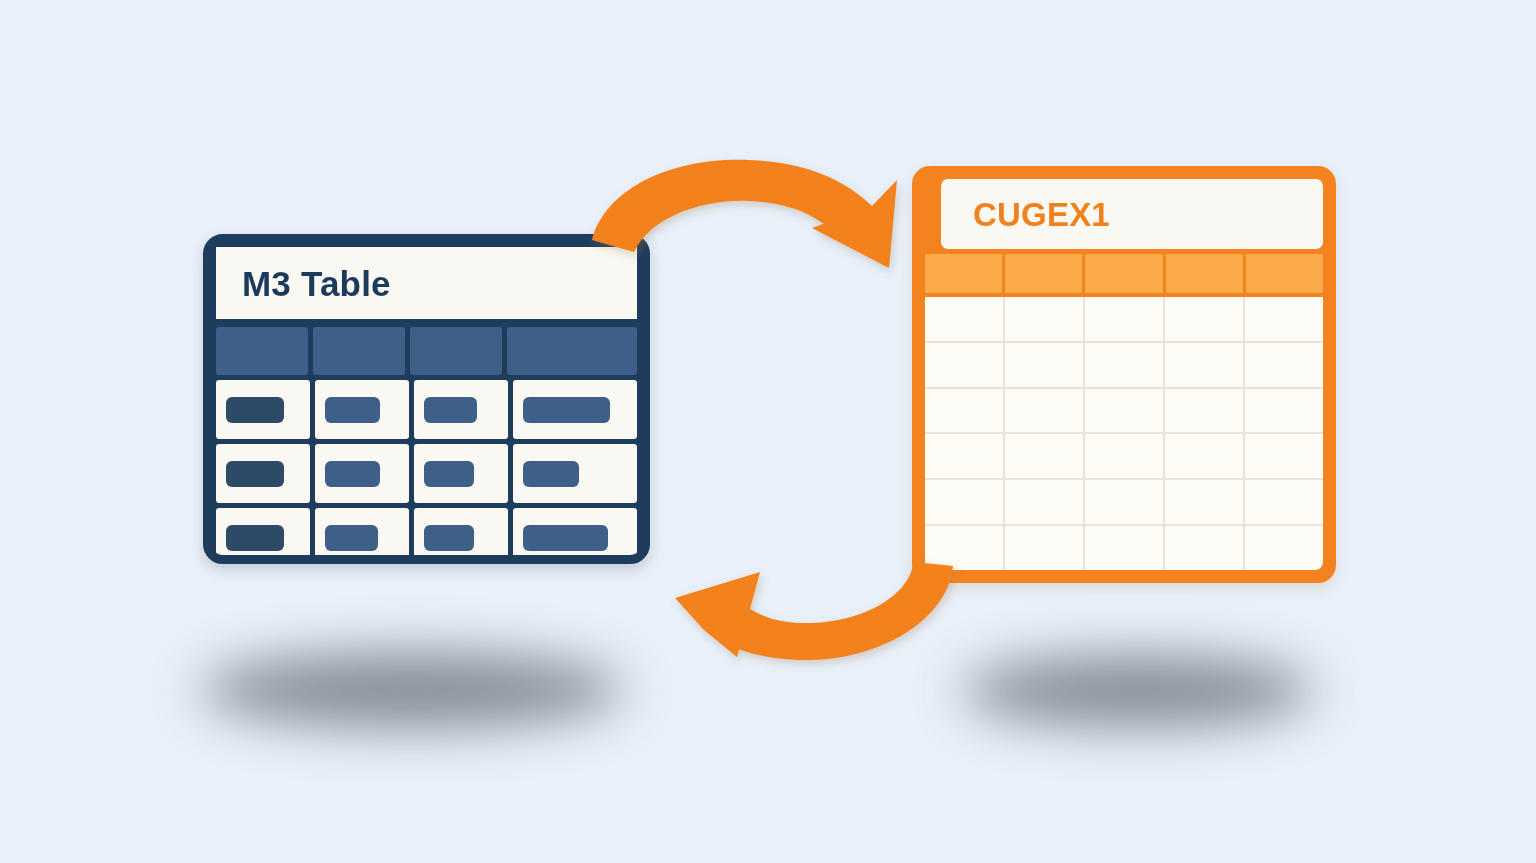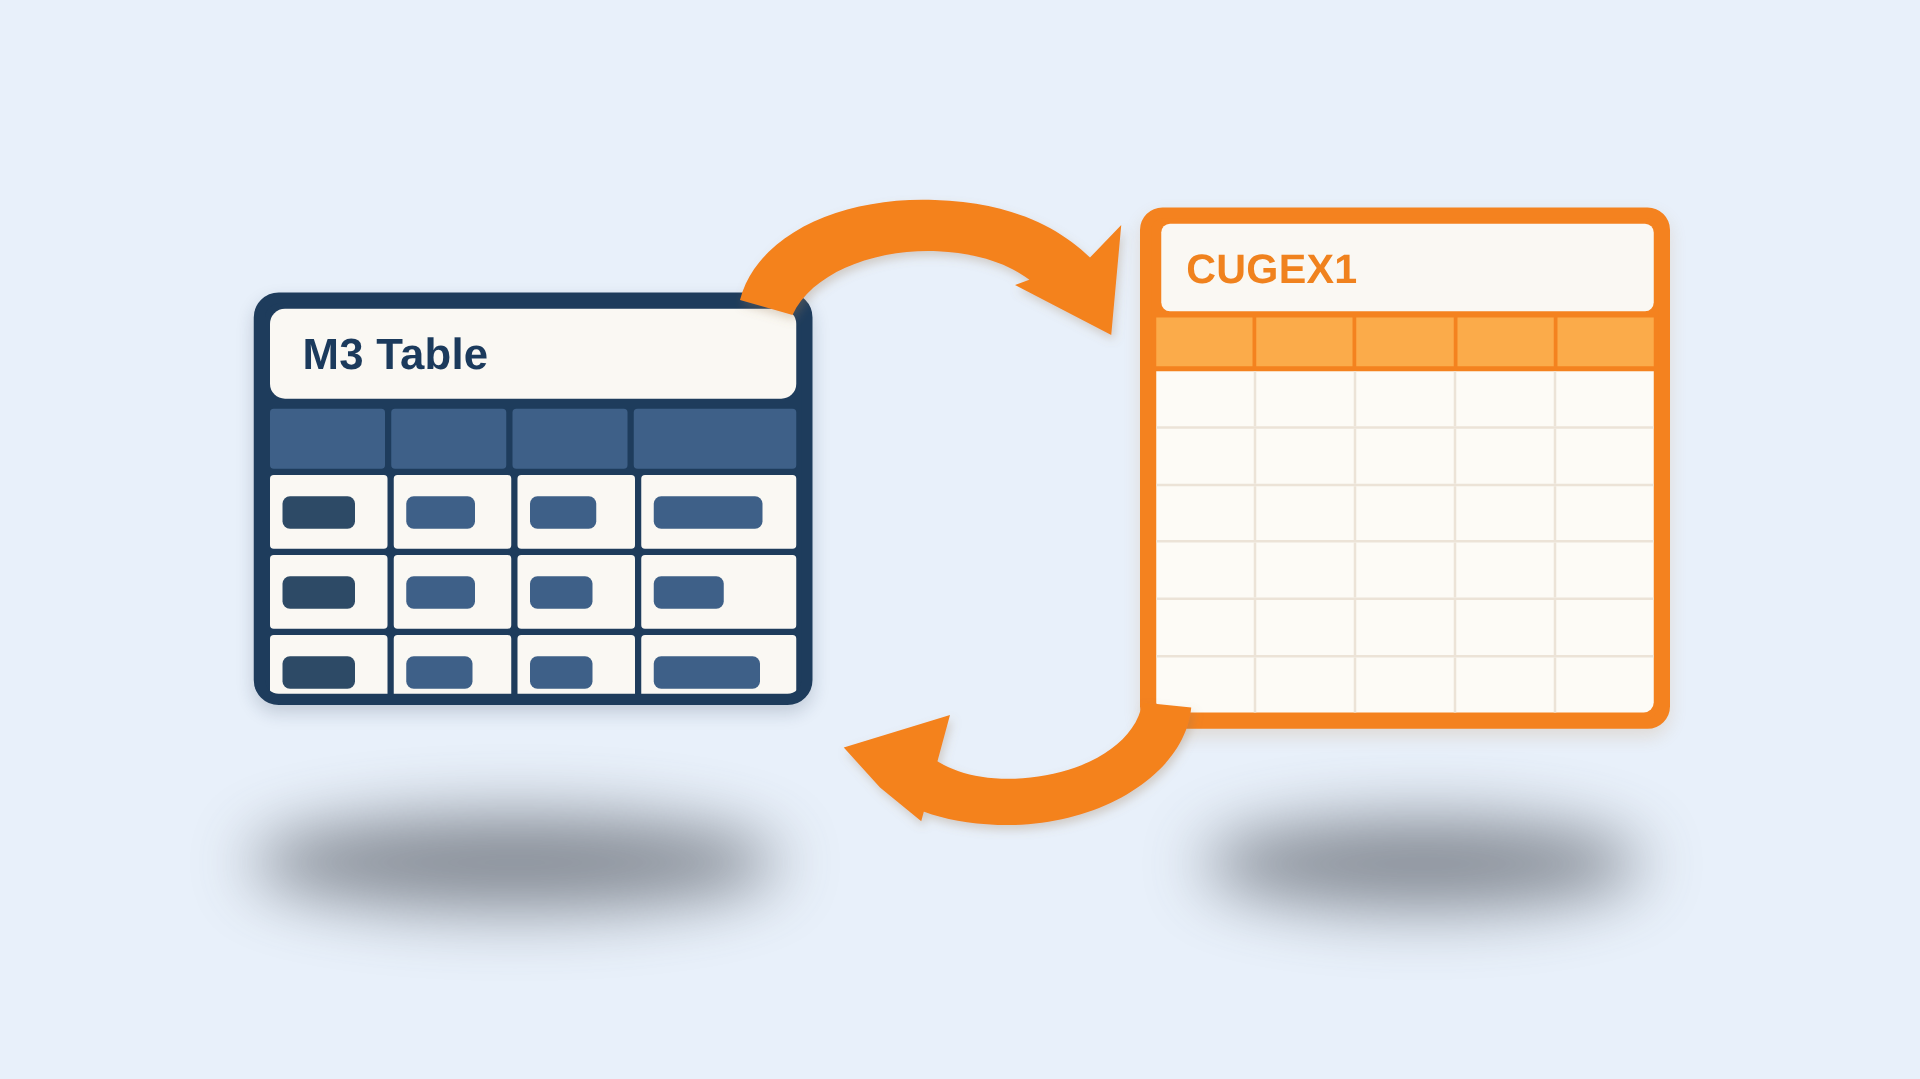--- a/index.html
+++ b/index.html
@@ -64,21 +64,21 @@
     padding: 0;
     box-shadow: 0 6px 14px rgba(25, 45, 70, 0.18);
   }
   #m3-title-bar {
     position: absolute;
     left: 4px;
     top: 4px;
     right: 4px;
     height: 72px;
     background: #faf8f3;
-    border-radius: 12px;
+    border-radius: 0;
     display: flex;
     align-items: center;
     padding-left: 26px;
     box-sizing: border-box;
   }
   #m3-title-text {
     font-size: 35px;
     font-weight: bold;
     color: #1b3a5c;
     letter-spacing: 0.2px;
@@ -139,29 +139,29 @@
     top: 166px;
     width: 424px;
     height: 417px;
     border: 9px solid #f4821f;
     border-radius: 18px;
     background: #f4821f;
     box-shadow: 0 6px 14px rgba(180, 110, 40, 0.16);
   }
   #cugex-title-bar {
     position: absolute;
-    left: 8px;
+    left: 20px;
     top: 4px;
     right: 4px;
     height: 70px;
     background: #faf8f3;
     border-radius: 7px;
     display: flex;
     align-items: center;
-    padding-left: 20px;
+    padding-left: 32px;
     box-sizing: border-box;
   }
   #cugex-title-text {
     font-size: 33px;
     font-weight: bold;
     color: #f0821e;
     letter-spacing: 0.2px;
     line-height: 1;
   }
   #cugex-header-row {

